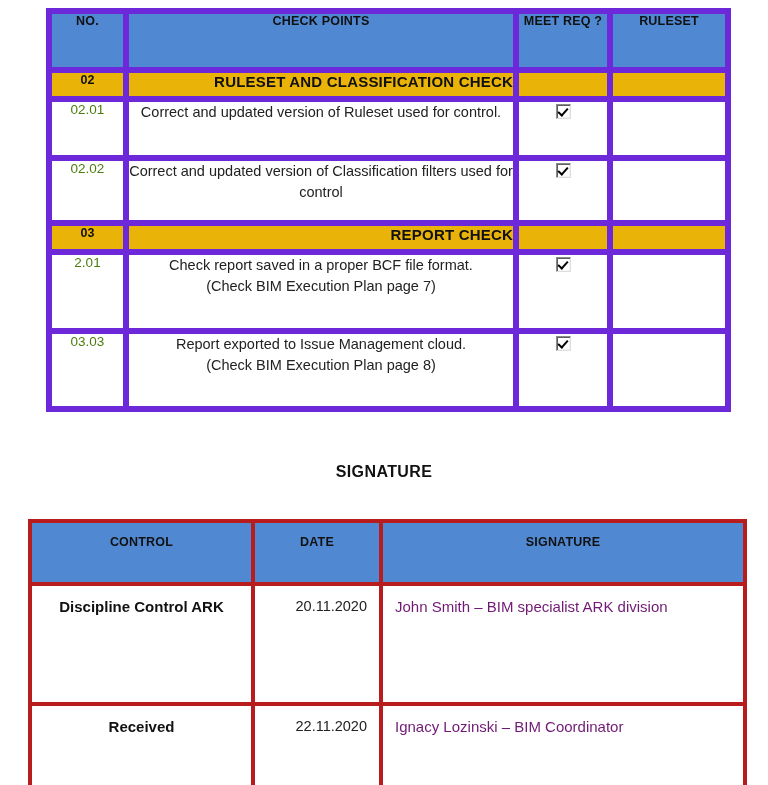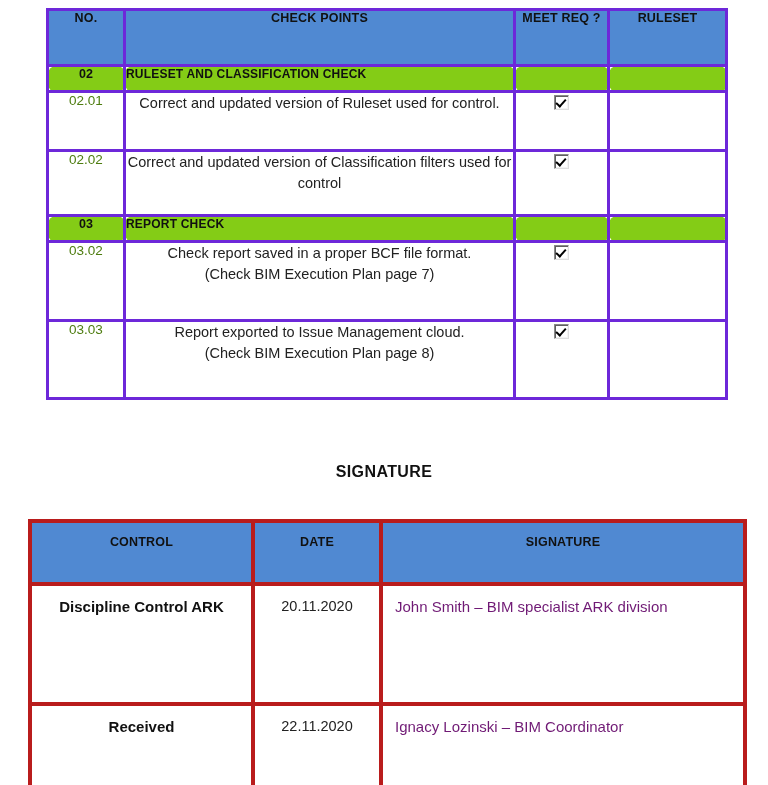--- a/index.html
+++ b/index.html
@@ -20,56 +20,56 @@
   #checklist-table {
     position: absolute;
     left: 46px;
     top: 8px;
     width: 679px;
     border-collapse: collapse;
     table-layout: fixed;
   }
   #checklist-table td,
   #checklist-table th {
-    border: 3px solid #6d28d9;
+    border: 6px solid #6d28d9;
     padding: 0;
     vertical-align: top;
   }
   .col-no      { width: 77px; }
   .col-points  { width: 390px; }
   .col-meet    { width: 94px; }
   .col-comment { width: 118px; }
 
   .hdr-cell {
     background: #5089d2;
     height: 53px;
     text-align: center;
     vertical-align: middle;
     font-weight: bold;
     font-size: 12.5px;
     letter-spacing: 0.2px;
     color: #111;
   }
 
   .section-row td {
-    background: #84cc16;
+    background: #eab308;
     height: 23px;
     vertical-align: middle;
     border-radius: 8px;
   }
   .section-num {
     text-align: center;
     font-weight: bold;
     font-size: 12.5px;
     color: #111;
   }
   .section-title {
-    text-align: left;
-    font-weight: bold;
-    font-size: 12px;
+    text-align: right;
+    font-weight: bold;
+    font-size: 15px;
     letter-spacing: 0.2px;
     color: #111;
   }
 
   .num-cell {
     text-align: center;
     font-size: 13.5px;
     padding-top: 8px;
     color: #4d7c0f;
   }
@@ -162,21 +162,21 @@
   }
   .sig-control {
     text-align: center;
     font-weight: bold;
     font-size: 15px;
     padding-top: 9px;
     color: #111;
     margin-top: 12px;
   }
   .sig-date {
-    text-align: center;
+    text-align: right;
     font-size: 14.5px;
     padding-top: 10px;
     color: #222;
   }
   .sig-name {
     text-align: left;
     font-size: 15px;
     padding-top: 9px;
     color: #701a75;
   }
@@ -224,21 +224,21 @@
       <td class="comment-cell"></td>
     </tr>
 
     <tr class="section-row">
       <td class="section-num">03</td>
       <td class="section-title">REPORT CHECK</td>
       <td></td>
       <td></td>
     </tr>
     <tr style="height:79px">
-      <td class="num-cell">03.02</td>
+      <td class="num-cell">2.01</td>
       <td class="points-cell">
         <div>Check report saved in a proper BCF file format.</div>
         <div>(Check BIM Execution Plan page 7)</div>
       </td>
       <td class="meet-cell">
         <span class="cbox checked"></span>
       </td>
       <td class="comment-cell"></td>
     </tr>
     <tr style="height:78px">

